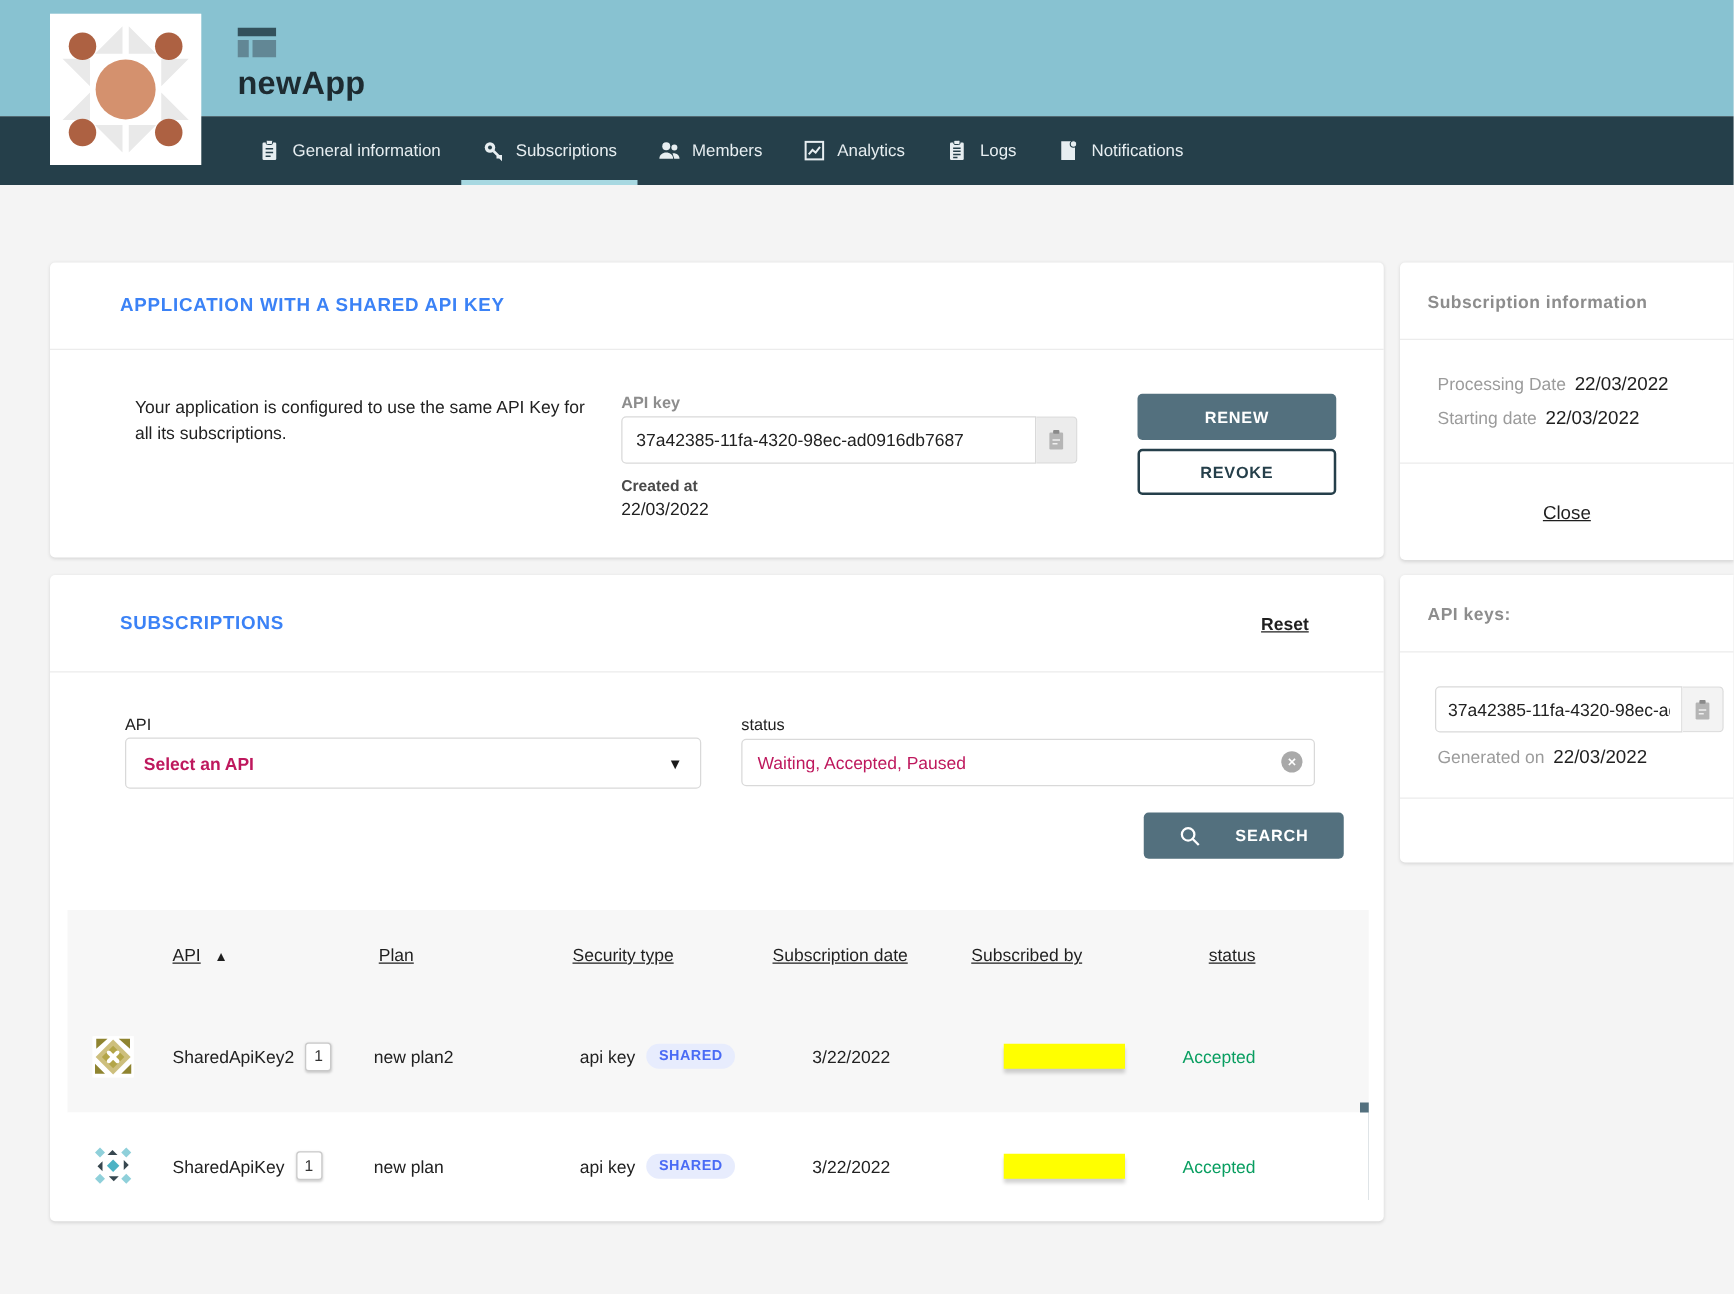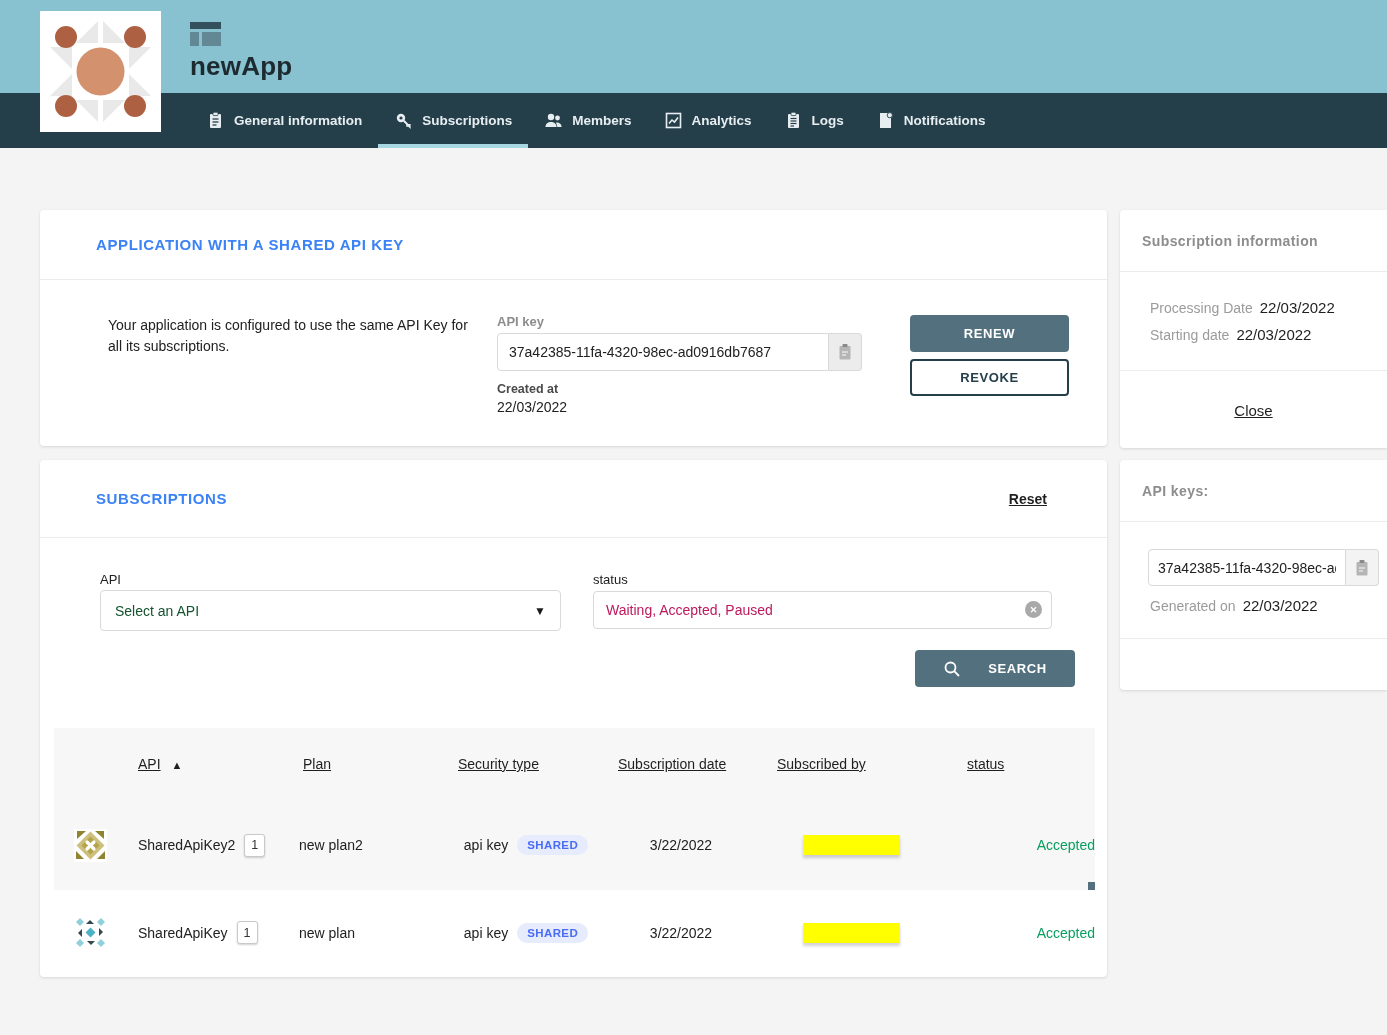--- a/index.html
+++ b/index.html
@@ -20,21 +20,21 @@
   }
   .app-head { position:absolute; left:190px; top:22px; z-index:4; }
   .app-head .app-icon { display:block; margin-bottom:5px; }
   .app-title { font-size:26px; font-weight:bold; color:#1d2b31; letter-spacing:.2px; }
 
   .nav-tabs { position:absolute; left:190px; top:93px; height:55px; display:flex; z-index:4; }
   .nav-tab {
     position:relative; height:55px; display:flex; align-items:center; gap:9px;
     padding:0 16px; cursor:pointer;
   }
-  .nav-tab .tab-label { color:#e7eef1; font-size:13.5px; font-weight:bold; white-space:nowrap; }
+  .nav-tab .tab-label { color:#e7eef1; font-size:13.5px; font-weight:normal; white-space:nowrap; }
   .nav-tab.active::after {
     content:""; position:absolute; left:0; right:0; bottom:0; height:4px; background:#a7d8e1;
   }
   .nav-ic { width:19px; height:19px; flex:none; }
 
   
   .card {
     position:absolute; background:#ffffff; border-radius:4px;
     box-shadow:0 1px 3px rgba(0,0,0,.12);
   }
@@ -79,21 +79,21 @@
     text-decoration:underline; cursor:pointer; font-weight:bold;
   }
   .filter-label { position:absolute; font-size:13px; color:#212121; }
   .api-filter-label { left:60px; top:112px; }
   .status-filter-label { left:553px; top:112px; }
   .select-box {
     position:absolute; left:60px; top:130px; width:461px; height:41px;
     border:1px solid #d9d9d9; border-radius:4px; background:#fff;
     display:flex; align-items:center; padding:0 14px; cursor:pointer;
   }
-  .select-placeholder { font-size:14px; color:#14532d; flex:1; }
+  .select-placeholder { font-size:14px; color:#be185d; flex:1;font-weight:bold; }
   .select-caret { font-size:12px; color:#1a1a1a; }
   .status-box { position:absolute; left:553px; top:131px; width:459px; height:38px; }
   .status-input {
     width:100%; height:100%; border:1px solid #d9d9d9; border-radius:4px;
     font-family:"Liberation Sans", sans-serif; font-size:14px; color:#be185d; padding:0 34px 0 12px; outline:none; background:#fff;
   }
   .clear-btn {
     position:absolute; right:10px; top:10px; width:17px; height:17px; border-radius:50%;
     background:#a9a9a9; color:#ffffff; font-size:9px; font-weight:bold;
     display:flex; align-items:center; justify-content:center; cursor:pointer; border:none;
@@ -122,21 +122,21 @@
   }
   .cell-plan { padding-left:8px; }
   .cell-security { display:flex; align-items:center; justify-content:center; gap:9px; }
   .shared-badge {
     background:#e7ecfd; color:#4a6bf5; font-size:11.5px; font-weight:bold; letter-spacing:.4px;
     border-radius:10px; padding:4px 10px;
   }
   .cell-date { text-align:center; }
   .cell-subscribed { display:flex; justify-content:center; }
   .redact-bar { width:97px; height:20px; background:#ffff00; box-shadow:0 3px 3px rgba(0,0,0,.18); }
-  .cell-status { text-align:right; color:#089e60; }
+  .cell-status { text-align:left; color:#089e60; }
   .table-scrollbar { position:absolute; right:0; top:82px; width:7px; height:78px; background:#53707e; cursor:pointer; }
 
   
   #panel-subinfo { left:1120px; top:210px; width:267px; height:238px; border-radius:4px 0 0 4px; }
   #panel-apikeys { left:1120px; top:460px; width:267px; height:230px; border-radius:4px 0 0 4px; }
   .side-header { height:62px; display:flex; align-items:center; border-bottom:1px solid #ececec; }
   .side-title { font-size:14px; font-weight:bold; letter-spacing:.4px; color:#8d8d8d; padding-left:22px; }
   .info-row { position:absolute; left:30px; font-size:14px; color:#9b9b9b; white-space:nowrap; }
   .info-row .info-value { font-size:15px; color:#1f1f1f; margin-left:7px; }
   .row-processing { top:89px; }

